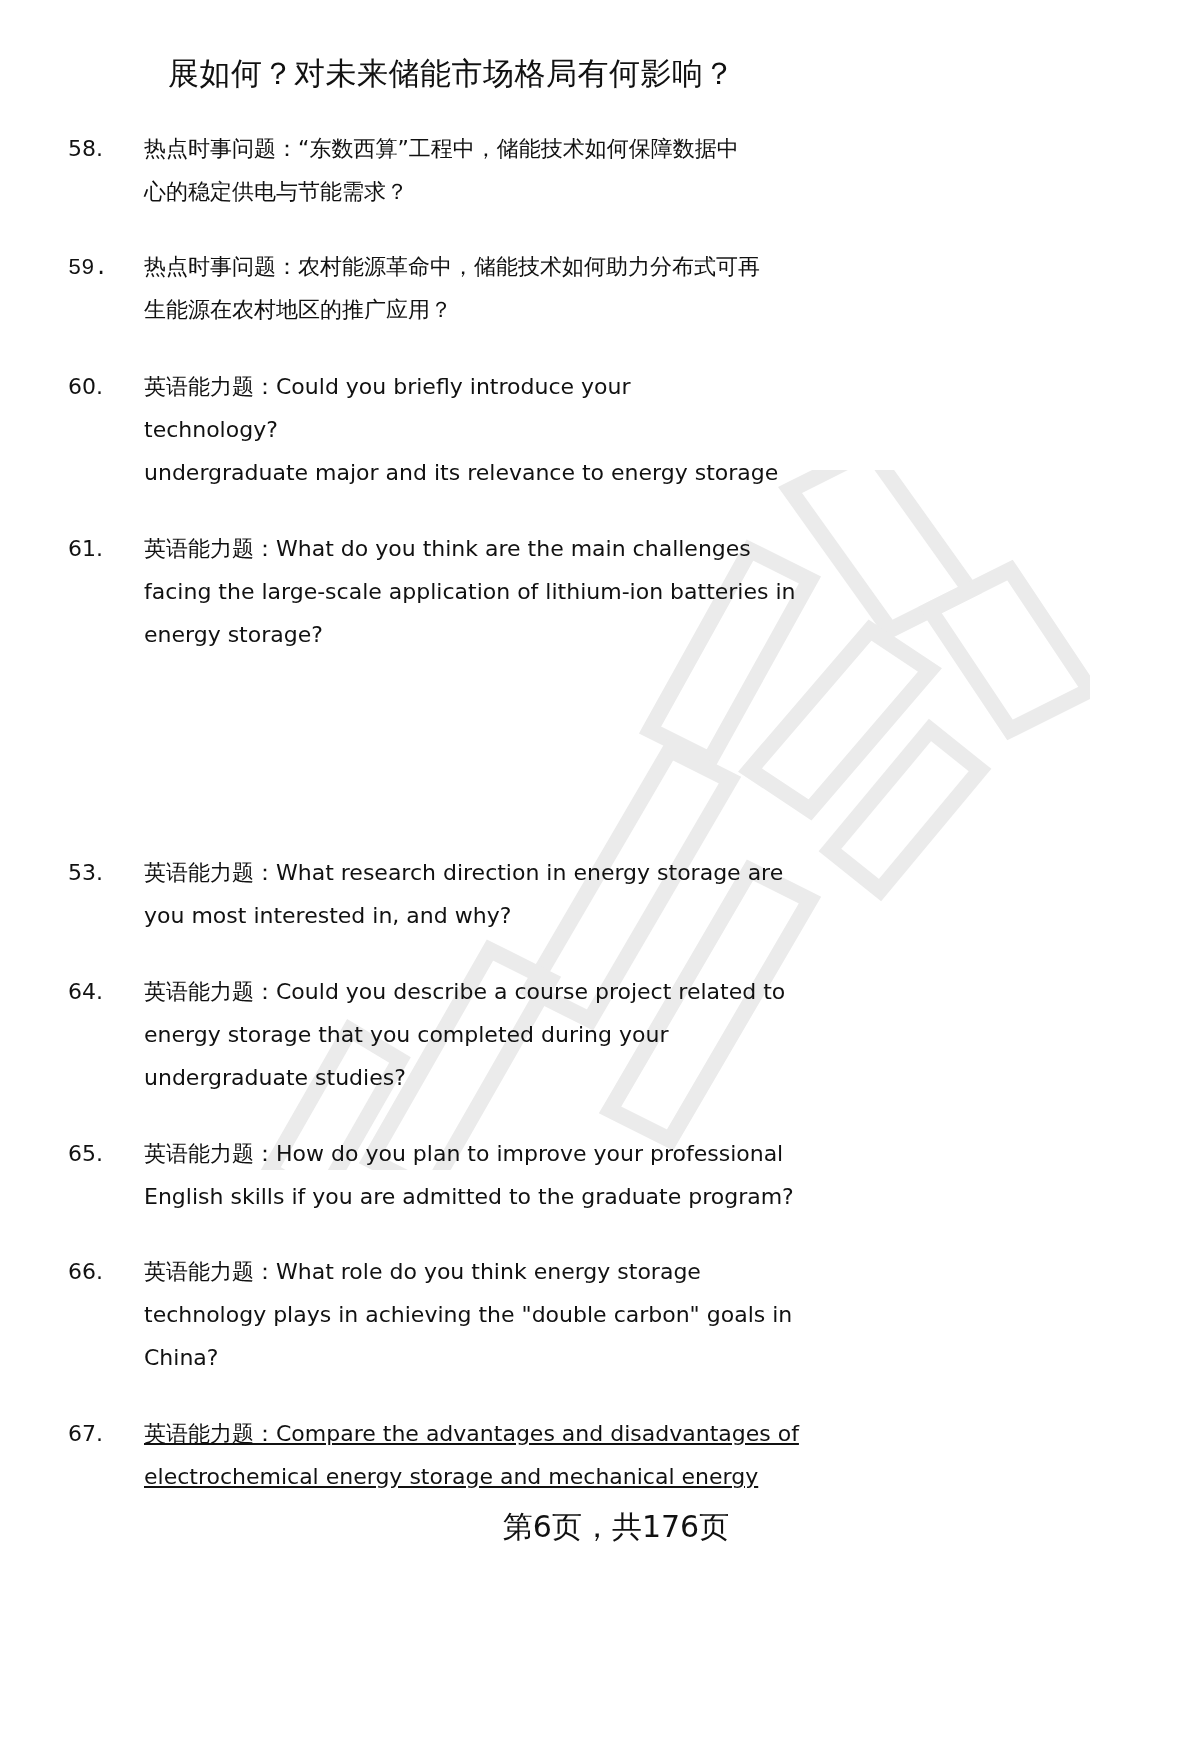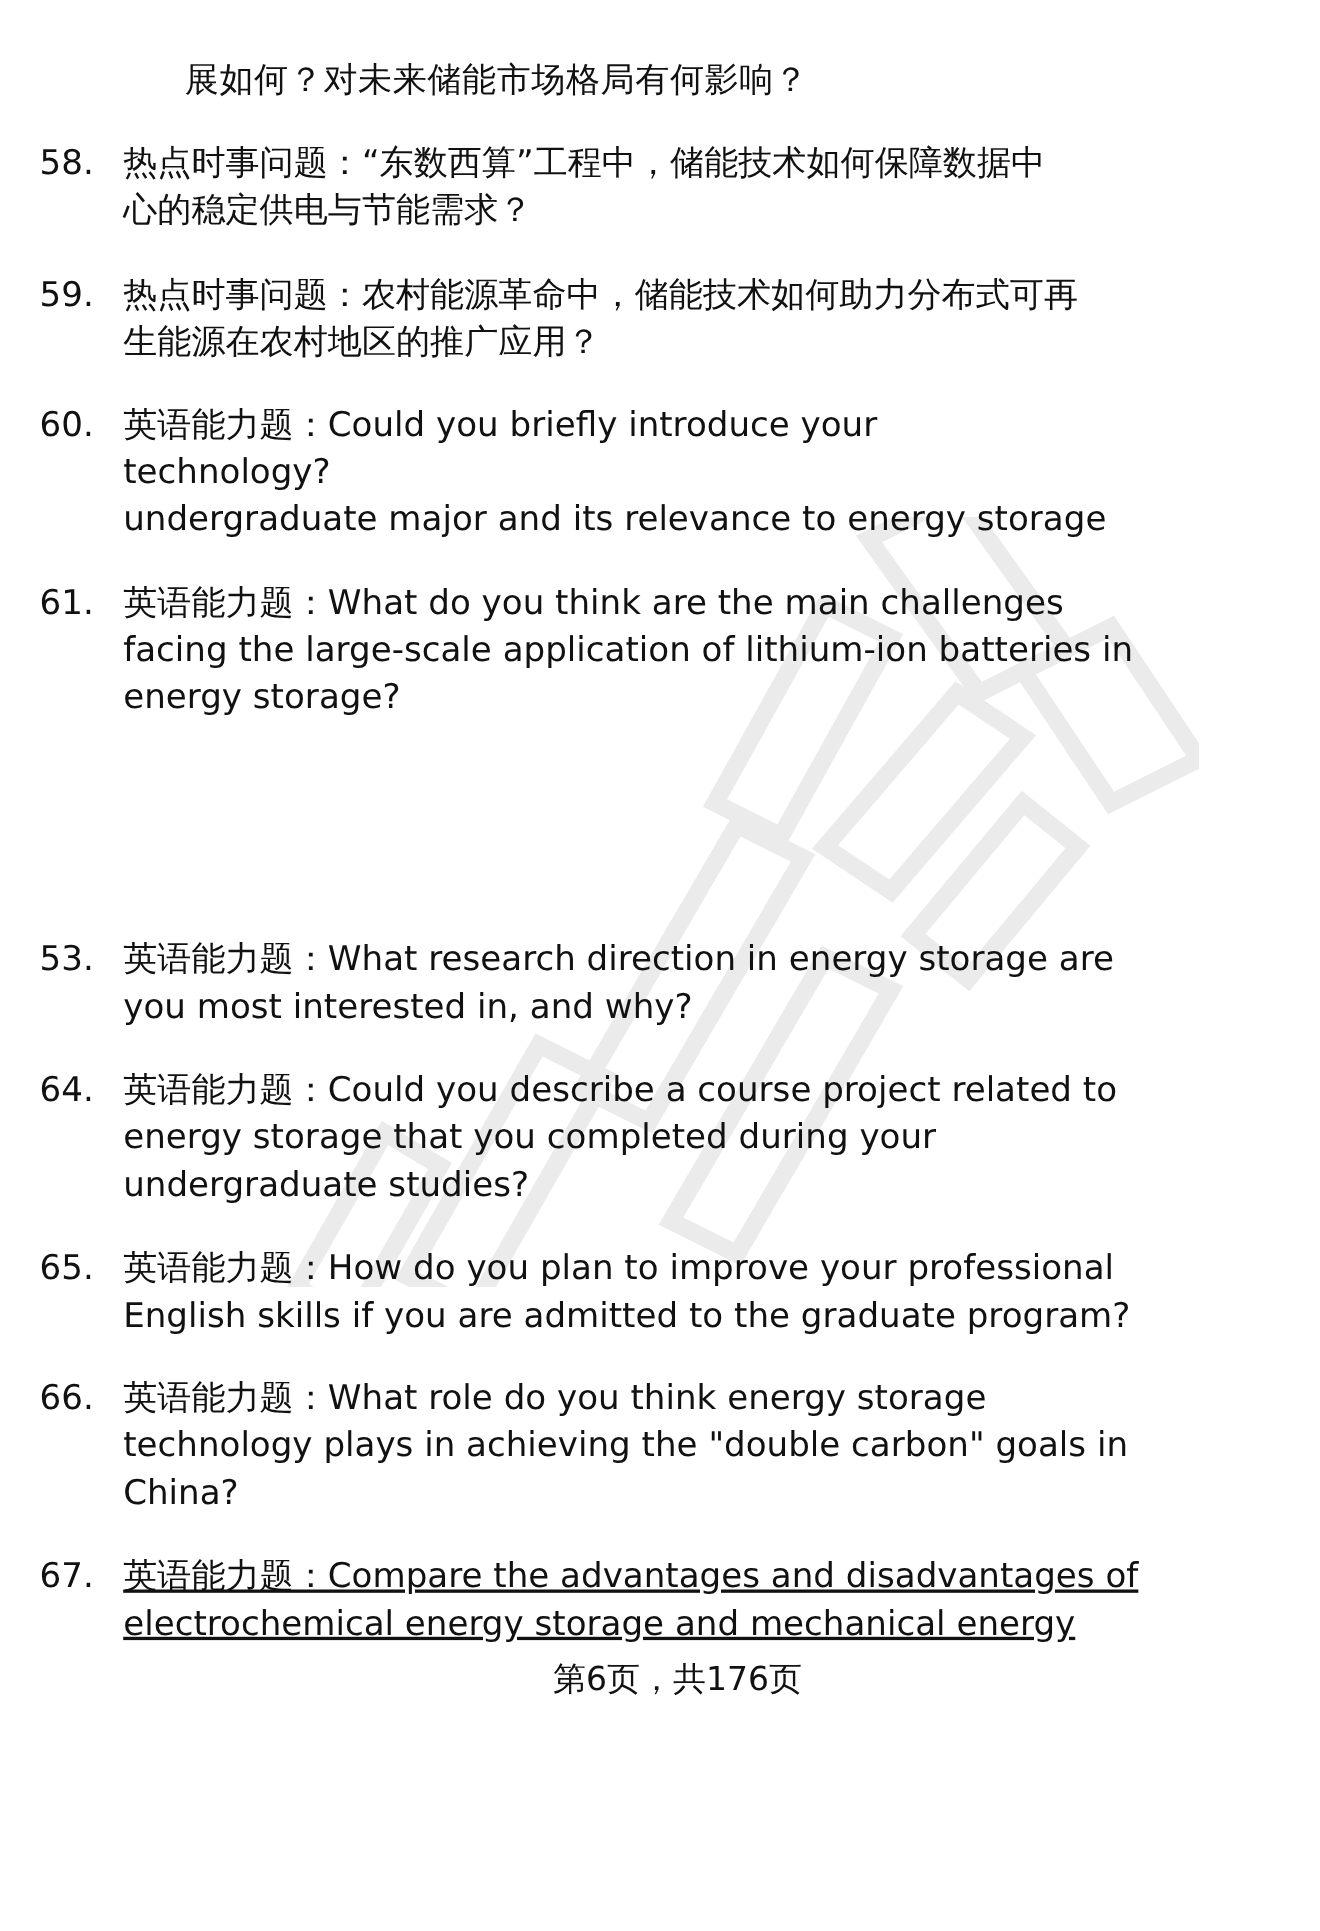--- a/index.html
+++ b/index.html
@@ -36,23 +36,23 @@
     position: absolute;
     left: 128px;
     top: 52px;
     font-size: 31px;
     line-height: 43px;
     letter-spacing: 0.5px;
     margin-left: 40px;
   }
   .q {
     position: absolute;
-    left: 36px;
+    left: 68px;
     width: 1110px;
-    font-size: 31px;
+    font-size: 22px;
     line-height: 43px;
   }
   .q .num {
     position: absolute;
     left: 0;
     top: 0;
     width: 72px;
   }
   .q .body {
     display: block;
@@ -94,21 +94,21 @@
   <div class="continuation">展如何？对未来储能市场格局有何影响？</div>
 
   <div class="q" style="top:127px;">
     <span class="num">58.</span>
     <span class="body">
       <span class="line">热点时事问题：“东数西算”工程中，储能技术如何保障数据中</span>
       <span class="line">心的稳定供电与节能需求？</span>
     </span>
   </div>
 
-  <div class="q" style="top:247px;">
+  <div class="q" style="top:247px;font-family:Liberation Mono, monospace;">
     <span class="num">59.</span>
     <span class="body">
       <span class="line">热点时事问题：农村能源革命中，储能技术如何助力分布式可再</span>
       <span class="line">生能源在农村地区的推广应用？</span>
     </span>
   </div>
 
   <div class="q" style="top:365px;">
     <span class="num">60.</span>
     <span class="body">

